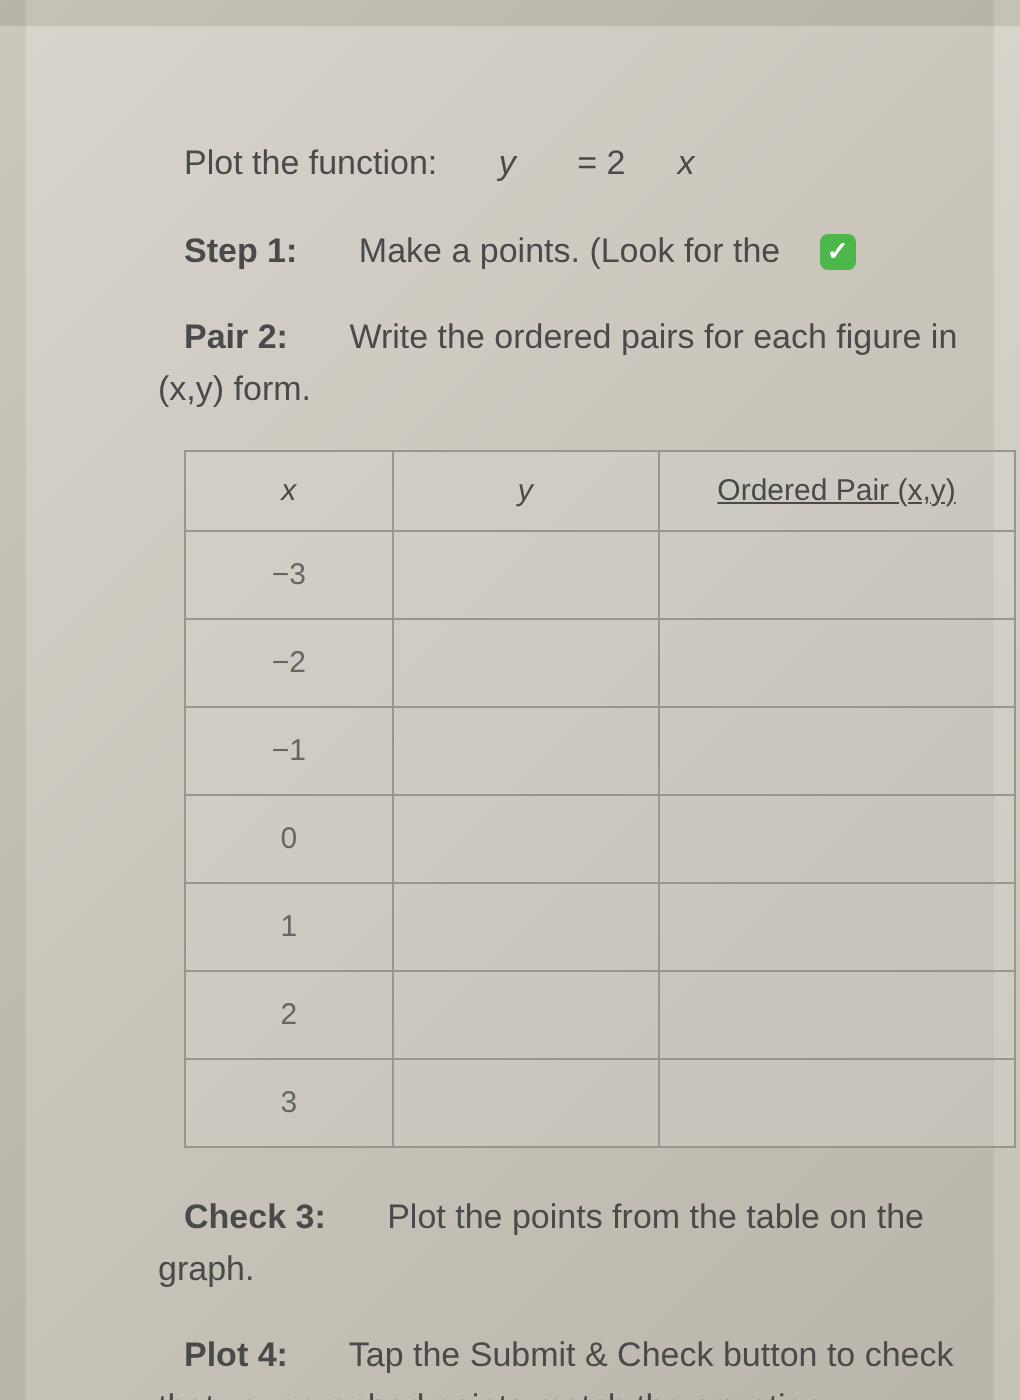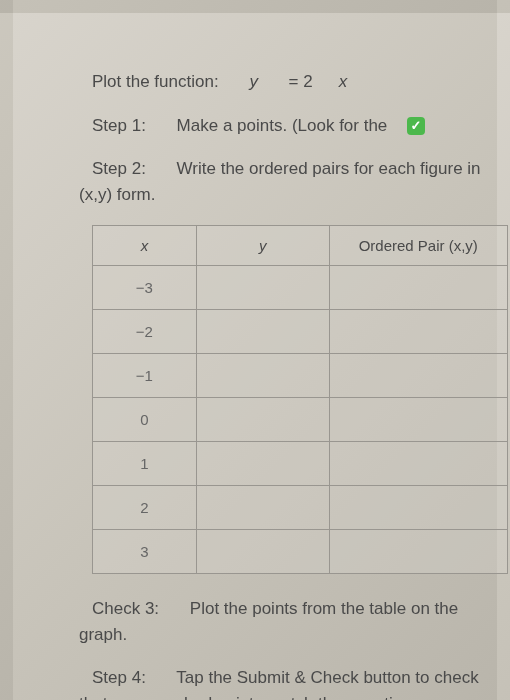--- a/index.html
+++ b/index.html
@@ -20,21 +20,21 @@
     .instruction {
       font-size: 17px;
       line-height: 1.5;
       margin-bottom: 18px;
       color: #4a4a4a;
     }
     .instruction .formula {
       font-style: italic;
     }
     .instruction .label {
-      font-weight: 400;
+      font-weight: 700;
       text-align: center;
     }
     .check-badge {
       display: inline-flex;
       align-items: center;
       justify-content: center;
       width: 18px;
       height: 18px;
       background: #4cb84c;
       border-radius: 4px;
@@ -69,20 +69,21 @@
     }
     th:first-child, td:first-child {
       width: 25%;
     }
     th:nth-child(2), td:nth-child(2) {
       width: 32%;
     }
     th:nth-child(3), td:nth-child(3) {
       width: 43%;
       font-style: normal;
+      text-decoration: underline;
     }
     td:first-child {
       color: #666;
       font-size: 15px;
     }
     .side-letter {
       position: absolute;
       right: 0;
       top: 545px;
       font-size: 18px;
@@ -96,21 +97,21 @@
   <span>Plot the function: </span><span class="formula">y</span><span> = 2</span><span class="formula">x</span>
 </div>
 
 <div class="instruction">
   <span class="label">Step 1:</span><span> Make a points. (Look for the </span><span class="check-badge">
       <span>✓</span>
     </span>
 </div>
 
 <div class="instruction">
-  <span class="label">Step 2:</span><span> Write the ordered pairs for each figure in (x,y) form.</span>
+  <span class="label">Pair 2:</span><span> Write the ordered pairs for each figure in (x,y) form.</span>
 </div>
 
 <div class="table-container">
   <table>
     <thead>
       <tr>
         <th>x</th>
         <th>y</th>
         <th>Ordered Pair (x,y)</th>
       </tr>
@@ -153,16 +154,16 @@
       </tr>
     </tbody>
   </table>
 </div>
 
 <div class="instruction">
   <span class="label">Check 3:</span><span> Plot the points from the table on the graph.</span>
 </div>
 
 <div class="instruction">
-  <span class="label">Step 4:</span><span> Tap the Submit &amp; Check button to check that your graphed points match the equation.</span>
+  <span class="label">Plot 4:</span><span> Tap the Submit &amp; Check button to check that your graphed points match the equation.</span>
 </div>
 
 <div class="side-letter">A</div>
 
 </body></html>

